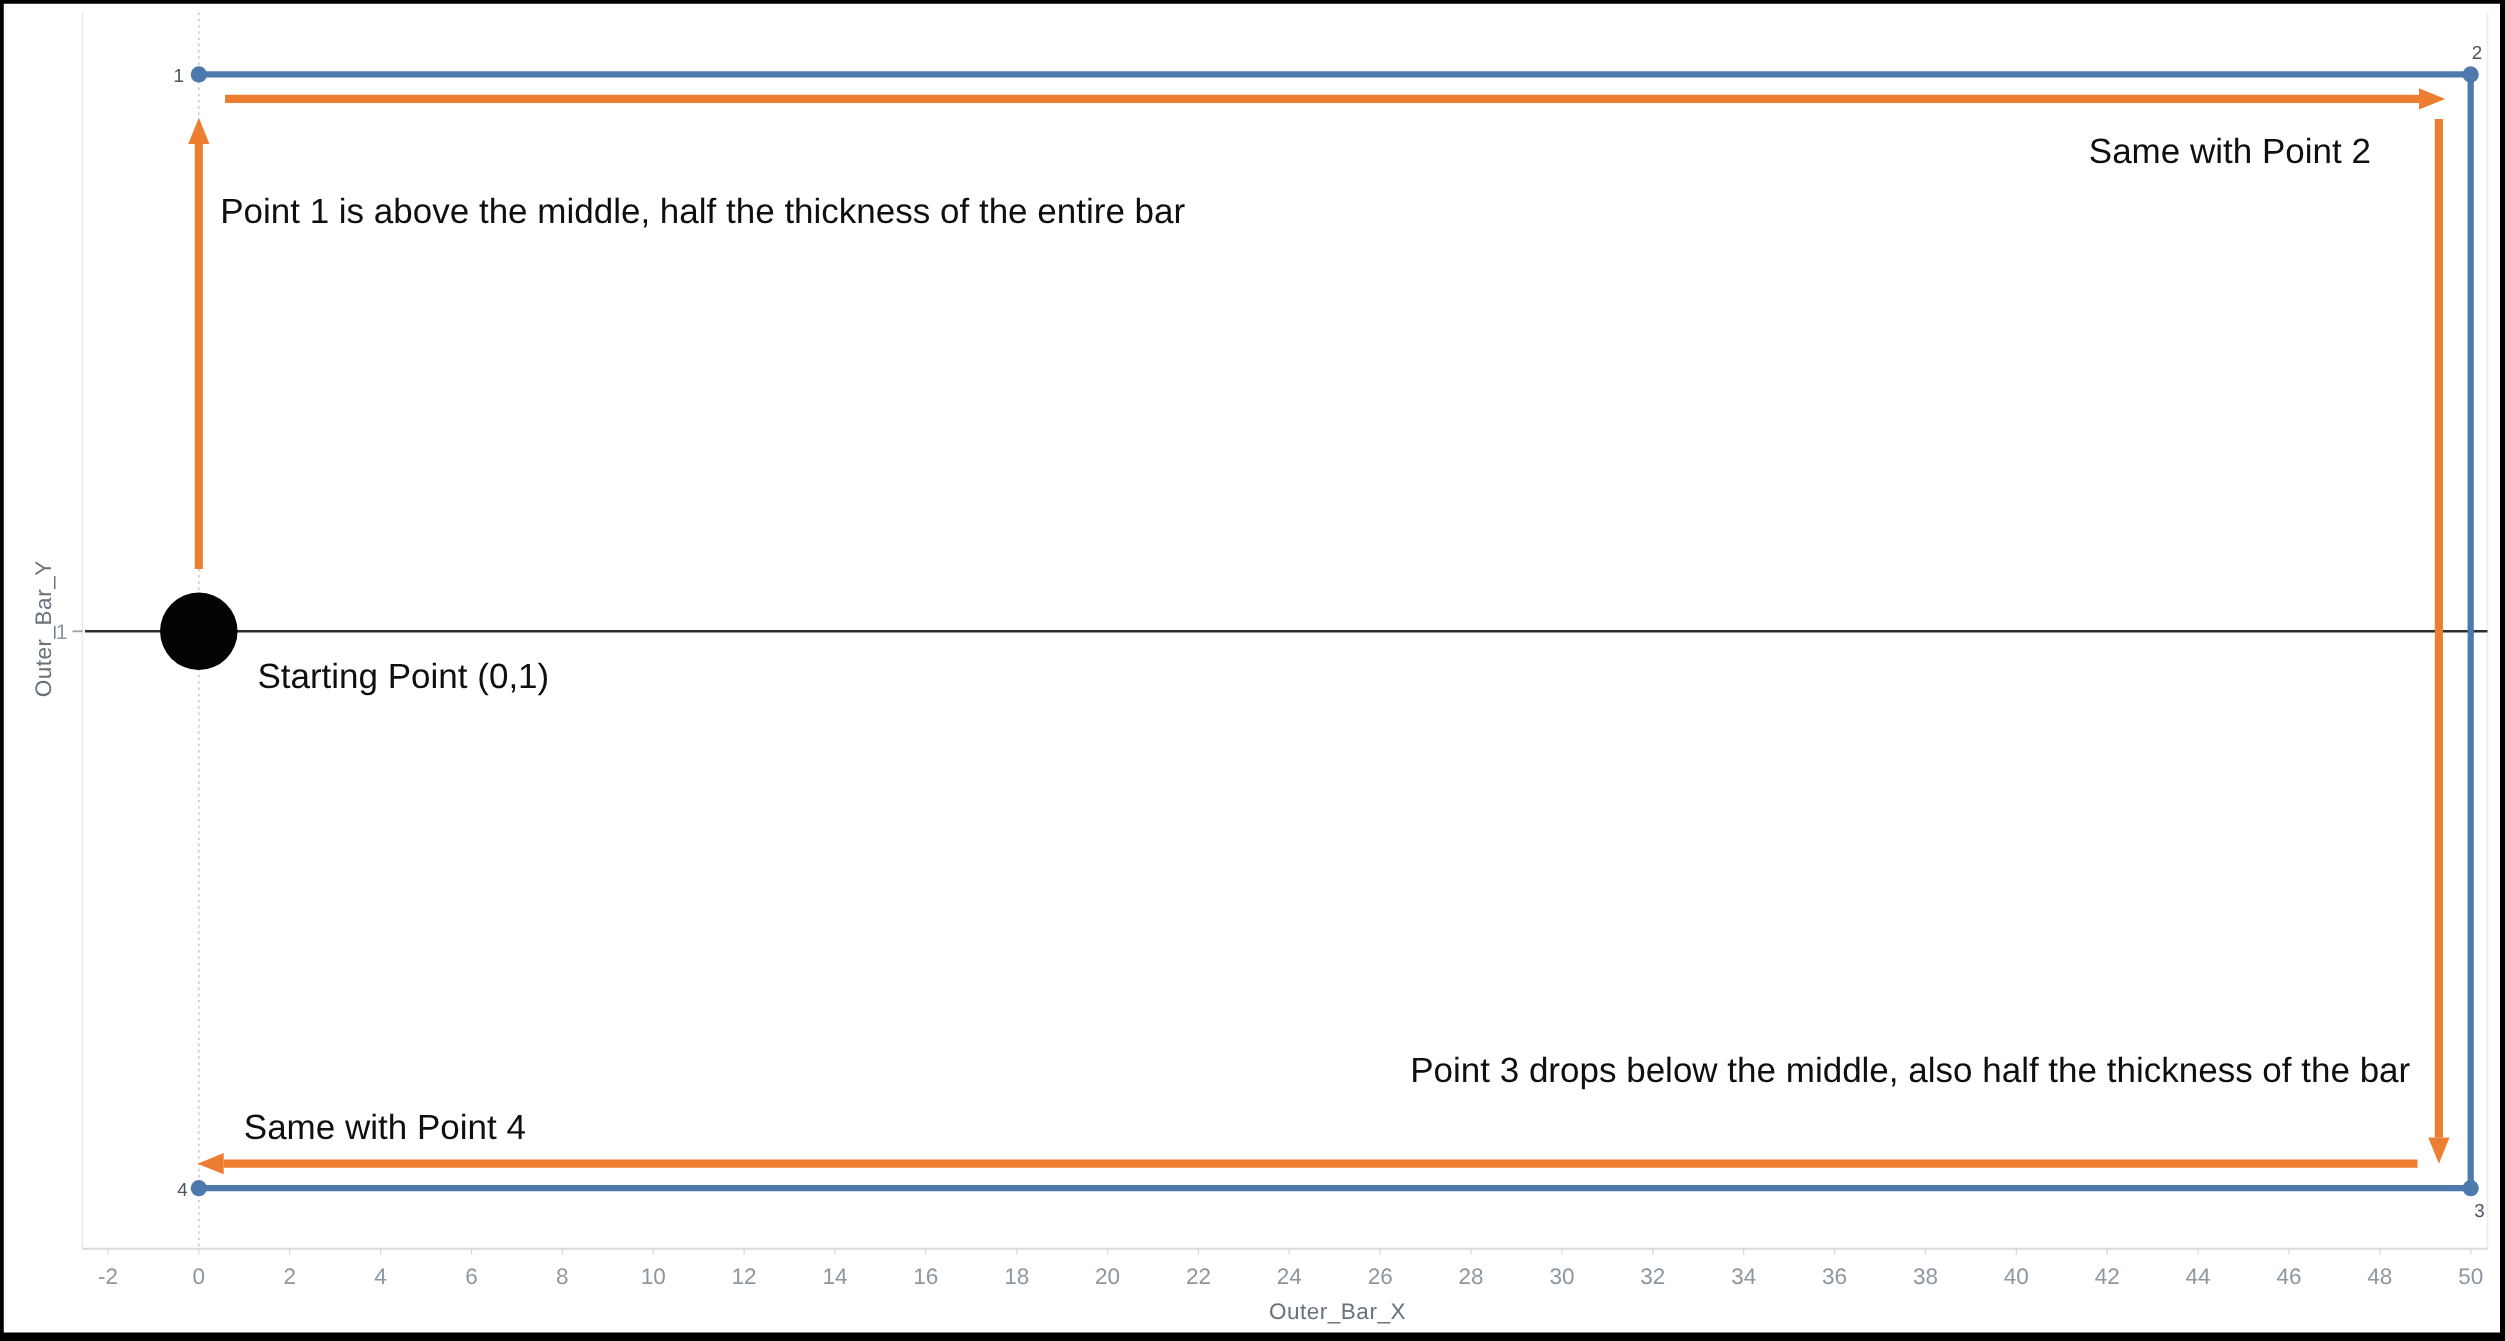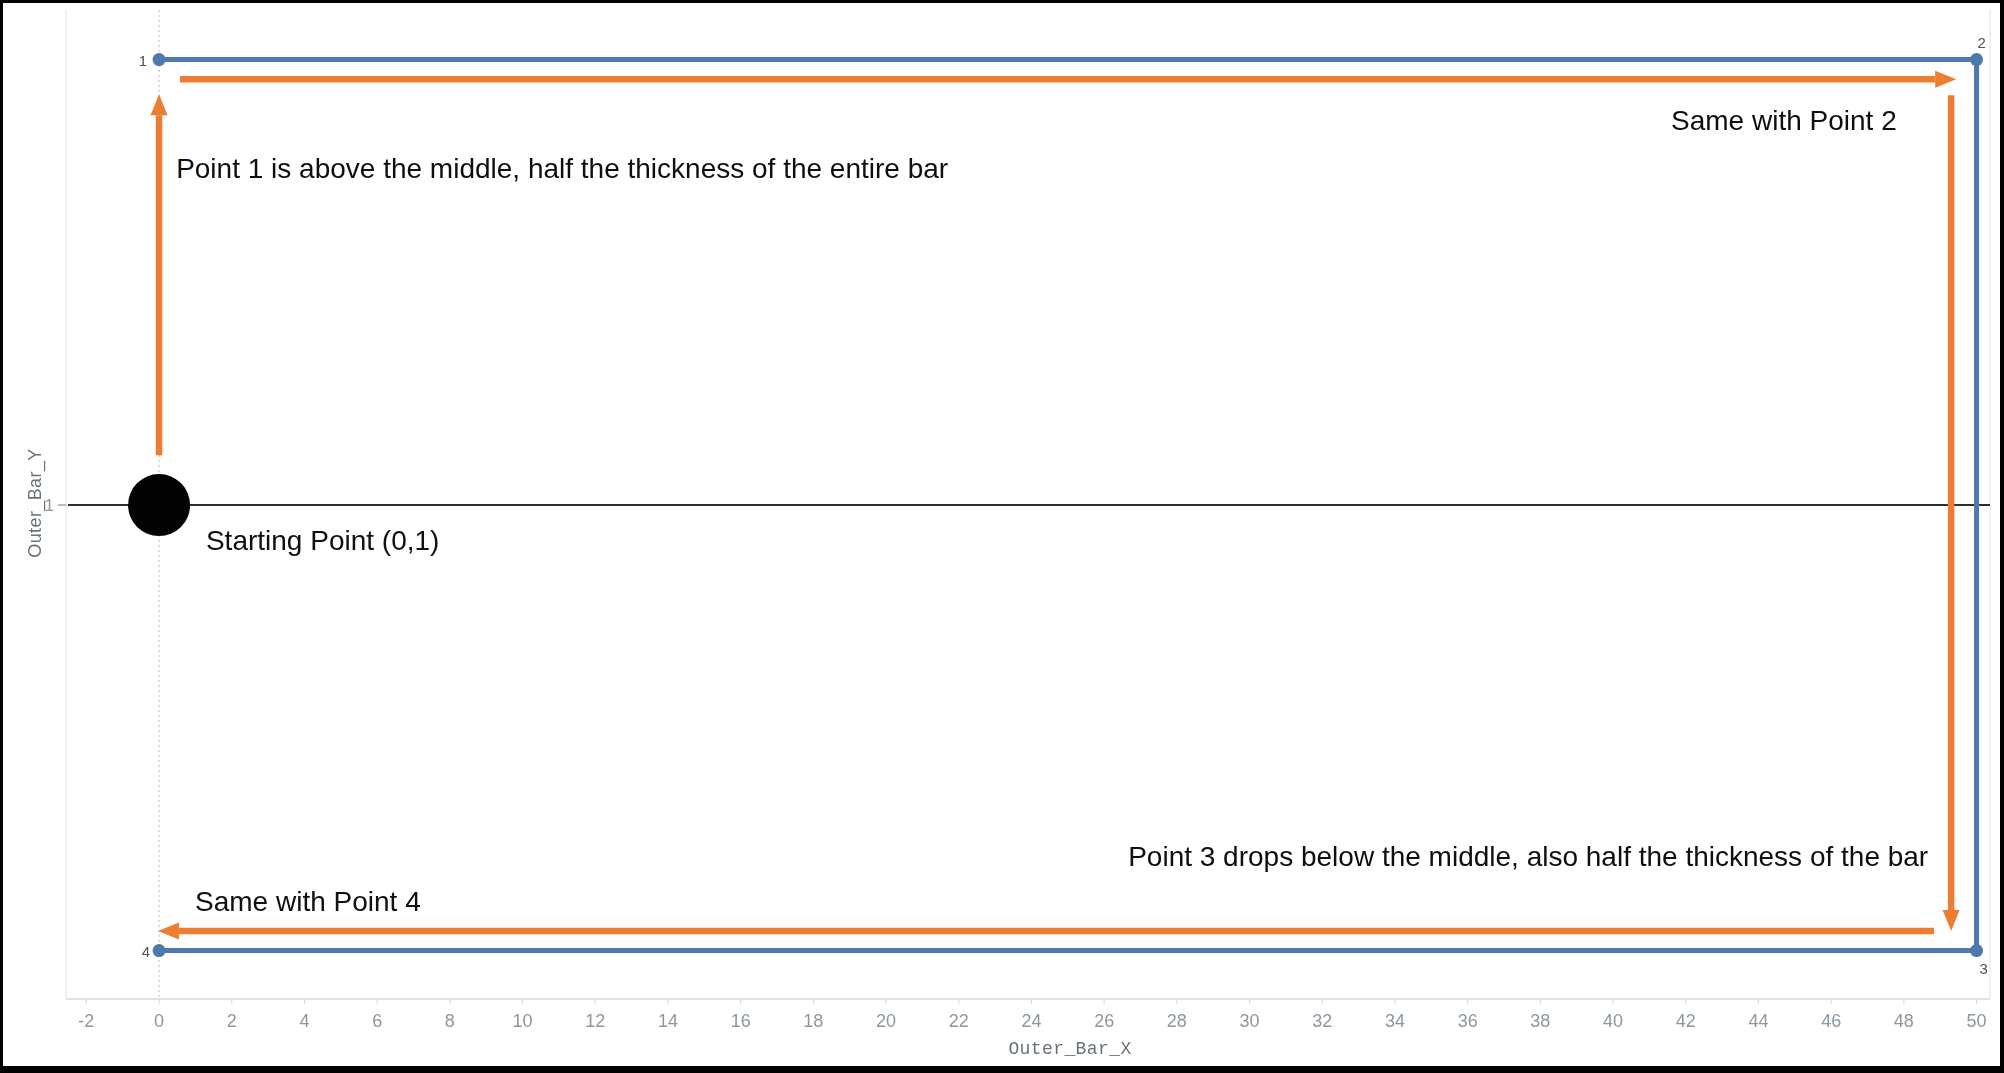--- a/index.html
+++ b/index.html
@@ -11,21 +11,21 @@
     overflow:hidden;
   }
   .frame svg{position:absolute;left:0;top:0;display:block;}
   .axis-title{
     position:absolute;
     font-size:18px;
     letter-spacing:.4px;
     color:#68727b;
     white-space:nowrap;
   }
-  #x-axis-title{left:1070px;top:1039px;transform:translateX(-50%);font-family:Liberation Mono, monospace;}
+  #x-axis-title{left:1070px;top:1039px;transform:translateX(-50%);}
   #y-axis-title{left:35px;top:503px;transform:translate(-50%,-50%) rotate(-90deg);}
 </style>
 </head>
 <body>
 
 <div class="frame">
   <svg id="chart" width="2004" height="1073" viewBox="0 0 2004 1073">
       <line x1="66" y1="10" x2="66" y2="999" stroke="#ececec" stroke-width="1.5"></line>
       <line x1="1990" y1="10" x2="1990" y2="999" stroke="#ececec" stroke-width="1.5"></line>
       <line x1="66" y1="999" x2="1990" y2="999" stroke="#d9d9d9" stroke-width="1.5"></line>

